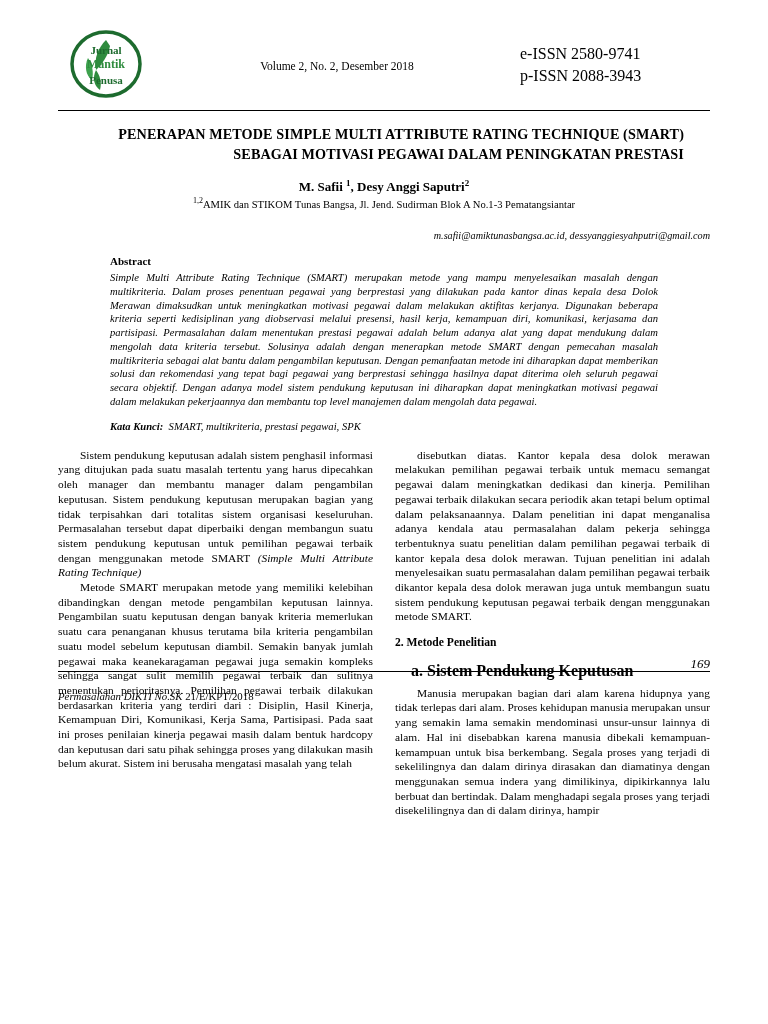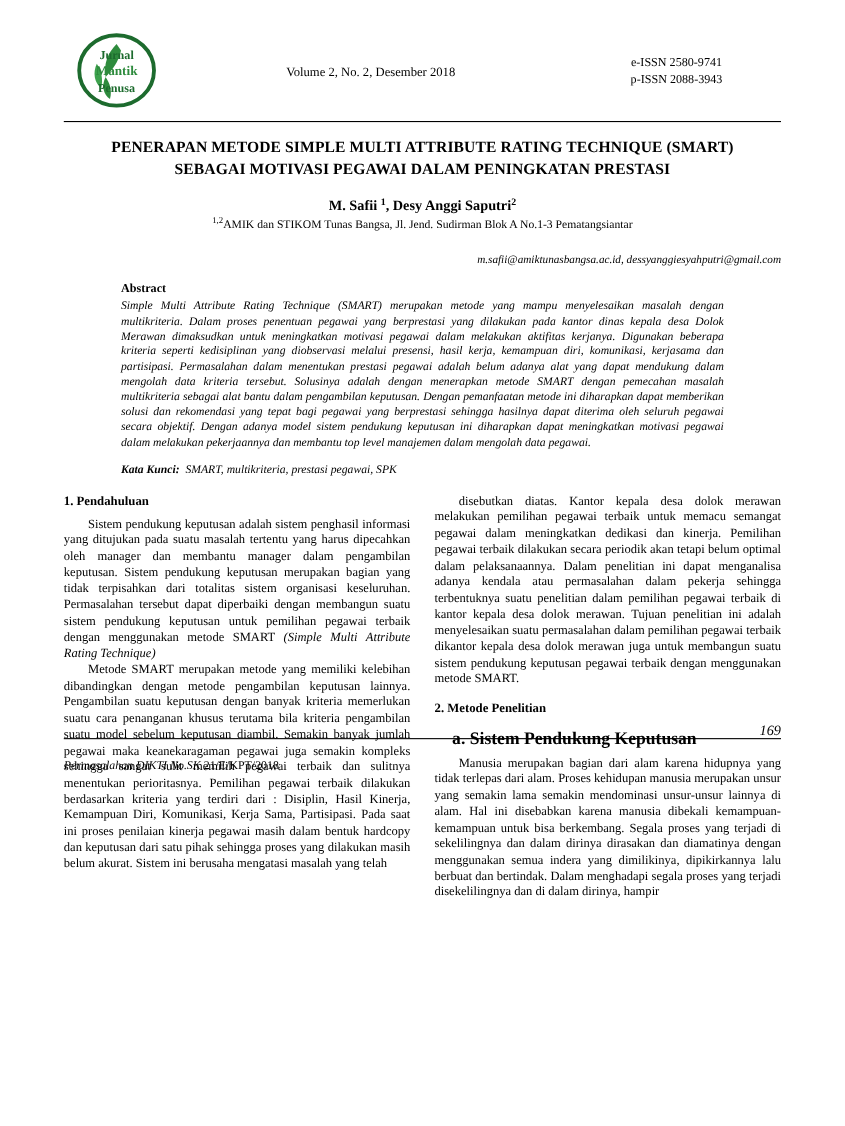--- a/index.html
+++ b/index.html
@@ -34,34 +34,34 @@
   }
   .logo svg { display: block; }
   .header-mid {
     flex: 1;
     text-align: center;
     font-size: 11.5px;
     padding-top: 4px;
   }
   .header-right {
     flex: 0 0 190px;
-    text-align: center;
-    font-size: 11px;
+    text-align: left;
+    font-size: 16px;
     line-height: 1.35;
     padding-top: 2px;
   }
   .rule {
     border: 0;
     border-top: 1.6px solid #000;
     margin: 4px 0 0 0;
   }
 
   
   .title {
-    text-align: center;
+    text-align: right;
     font-weight: bold;
     font-size: 14.2px;
     line-height: 1.38;
     margin: 14px 26px 0 26px;
     letter-spacing: 0.1px;
   }
   .authors {
     text-align: center;
     font-weight: bold;
     font-size: 13px;
@@ -197,21 +197,20 @@
   <div class="abs-wrap">
     <div class="abs-title">Abstract</div>
     <div class="abs-body">Simple Multi Attribute Rating Technique (SMART) merupakan metode yang mampu menyelesaikan masalah dengan multikriteria. Dalam proses penentuan pegawai yang berprestasi yang dilakukan pada kantor dinas kepala desa Dolok Merawan dimaksudkan untuk meningkatkan motivasi pegawai dalam melakukan aktifitas kerjanya. Digunakan beberapa kriteria seperti kedisiplinan yang diobservasi melalui presensi, hasil kerja, kemampuan diri, komunikasi, kerjasama dan partisipasi. Permasalahan dalam menentukan prestasi pegawai adalah belum adanya alat yang dapat mendukung dalam mengolah data kriteria tersebut. Solusinya adalah dengan menerapkan metode SMART dengan pemecahan masalah multikriteria sebagai alat bantu dalam pengambilan keputusan. Dengan pemanfaatan metode ini diharapkan dapat memberikan solusi dan rekomendasi yang tepat bagi pegawai yang berprestasi sehingga hasilnya dapat diterima oleh seluruh pegawai secara objektif. Dengan adanya model sistem pendukung keputusan ini diharapkan dapat meningkatkan motivasi pegawai dalam melakukan pekerjaannya dan membantu top level manajemen dalam mengolah data pegawai.</div>
   </div>
 
   <div class="keywords"><b><span>Kata Kunci</span>:</b>&nbsp; <span>SMART, multikriteria, prestasi pegawai, SPK</span></div>
 
   <div class="cols">
 
     <div class="col">
-      <div class="sec-head">1.  Pendahuluan</div>
       <p class="para"><span>Sistem pendukung keputusan adalah sistem penghasil informasi yang ditujukan pada suatu masalah tertentu yang harus dipecahkan oleh manager dan membantu manager dalam pengambilan keputusan. Sistem pendukung keputusan merupakan bagian yang tidak terpisahkan dari totalitas sistem organisasi keseluruhan. Permasalahan tersebut dapat diperbaiki dengan membangun suatu sistem pendukung keputusan untuk pemilihan pegawai terbaik dengan menggunakan metode SMART </span><span class="ital">(Simple Multi Attribute Rating Technique)</span></p>
       <p class="para">Metode SMART merupakan metode yang memiliki kelebihan dibandingkan dengan metode pengambilan keputusan lainnya. Pengambilan suatu keputusan dengan banyak kriteria memerlukan suatu cara penanganan khusus terutama bila kriteria pengambilan suatu model sebelum keputusan diambil. Semakin banyak jumlah pegawai maka keanekaragaman pegawai juga semakin kompleks sehingga sangat sulit memilih pegawai terbaik dan sulitnya menentukan perioritasnya. Pemilihan pegawai terbaik dilakukan berdasarkan kriteria yang terdiri dari : Disiplin, Hasil Kinerja, Kemampuan Diri, Komunikasi, Kerja Sama, Partisipasi. Pada saat ini proses penilaian kinerja pegawai masih dalam bentuk hardcopy dan keputusan dari satu pihak sehingga proses yang dilakukan masih belum akurat. Sistem ini berusaha mengatasi masalah yang telah</p>
     </div>
 
     <div class="col">
       <p class="para">disebutkan diatas. Kantor kepala desa dolok merawan melakukan pemilihan pegawai terbaik untuk memacu semangat pegawai dalam meningkatkan dedikasi dan kinerja. Pemilihan pegawai terbaik dilakukan secara periodik akan tetapi belum optimal dalam pelaksanaannya. Dalam penelitian ini dapat menganalisa adanya kendala atau permasalahan dalam pekerja sehingga terbentuknya suatu penelitian dalam pemilihan pegawai terbaik di kantor kepala desa dolok merawan. Tujuan penelitian ini adalah menyelesaikan suatu permasalahan dalam pemilihan pegawai terbaik dikantor kepala desa dolok merawan juga untuk membangun suatu sistem pendukung keputusan pegawai terbaik dengan menggunakan metode SMART.</p>
       <div class="sec-head spaced">2.  Metode Penelitian</div>
       <div class="sub-head">a.  Sistem Pendukung Keputusan</div>
       <p class="para">Manusia merupakan bagian dari alam karena hidupnya yang tidak terlepas dari alam. Proses kehidupan manusia merupakan unsur yang semakin lama semakin mendominasi unsur-unsur lainnya di alam. Hal ini disebabkan karena manusia dibekali kemampuan-kemampuan untuk bisa berkembang. Segala proses yang terjadi di sekelilingnya dan dalam dirinya dirasakan dan diamatinya dengan menggunakan semua indera yang dimilikinya, dipikirkannya lalu berbuat dan bertindak. Dalam menghadapi segala proses yang terjadi disekelilingnya dan di dalam dirinya, hampir</p>
     </div>

